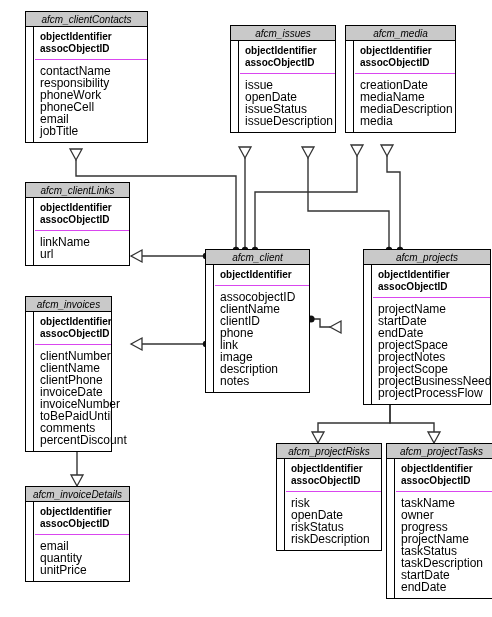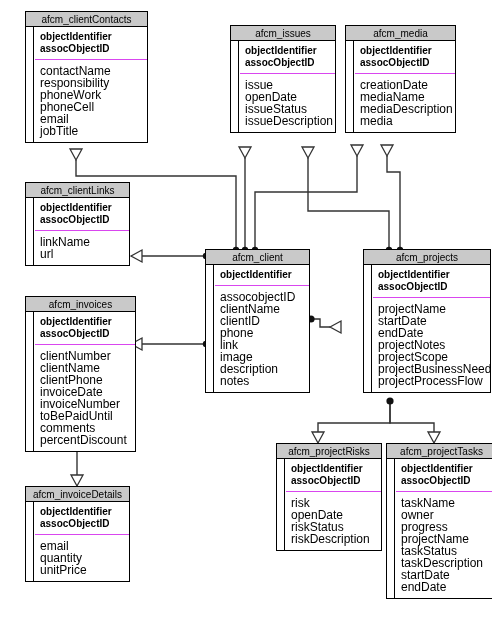--- a/index.html
+++ b/index.html
@@ -38,20 +38,21 @@
     background: #c9c9c9;
     border-bottom: 1px solid #000000;
     text-align: center;
     font-size: 10px;
     line-height: 13px;
     height: 15px;
     color: #000000;
     white-space: nowrap;
     overflow: hidden;
     padding-top: 1px;
+    font-style: italic;
   }
   .entity-body {
     position: relative;
     box-sizing: border-box;
   }
   .gutter {
     position: absolute;
     left: 0;
     top: 0;
     bottom: 0;
@@ -209,21 +210,21 @@
       <div class="keys">
             <div class="field">objectIdentifier</div>
             <div class="field">assocObjectID</div>
           </div>
       <div class="attrs">
             <div class="field">linkName</div>
             <div class="field">url</div>
           </div>
     </div>
   </div>
-      <div class="entity" style="left: 25px; top: 296px; width: 111px;">
+      <div class="entity" style="left: 25px; top: 296px; width: 87px;">
     <div class="entity-header">afcm_invoices</div>
     <div class="entity-body">
       <div class="gutter"></div>
       <div class="keys">
             <div class="field">objectIdentifier</div>
             <div class="field">assocObjectID</div>
           </div>
       <div class="attrs">
             <div class="field">clientNumber</div>
             <div class="field">clientName</div>
@@ -275,20 +276,21 @@
     <div class="entity-body">
       <div class="gutter"></div>
       <div class="keys">
             <div class="field">objectIdentifier</div>
             <div class="field">assocObjectID</div>
           </div>
       <div class="attrs">
             <div class="field">projectName</div>
             <div class="field">startDate</div>
             <div class="field">endDate</div>
+            <div class="field">projectSpace</div>
             <div class="field">projectNotes</div>
             <div class="field">projectScope</div>
             <div class="field">projectBusinessNeed</div>
             <div class="field">projectProcessFlow</div>
           </div>
     </div>
   </div>
       <div class="entity" style="left: 276px; top: 443px; width: 106px;">
     <div class="entity-header">afcm_projectRisks</div>
     <div class="entity-body">

